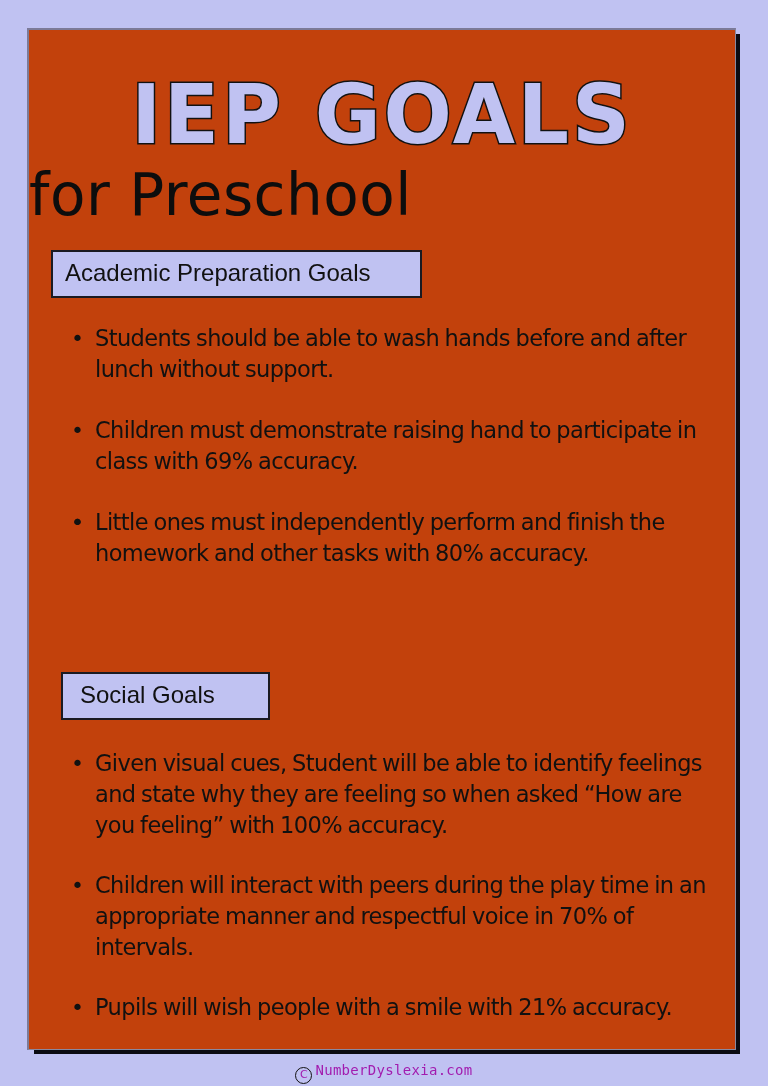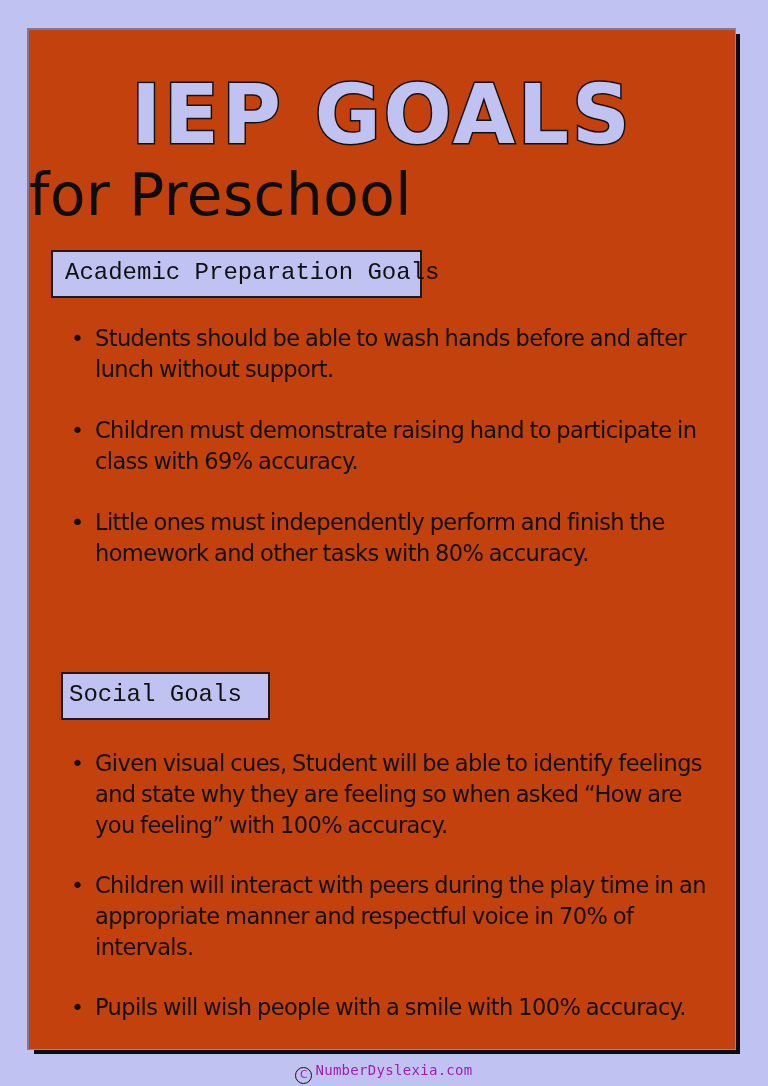--- a/index.html
+++ b/index.html
@@ -60,39 +60,39 @@
       font-size: 58px;
       line-height: 70px;
       color: #0d0d0d;
       letter-spacing: 0.5px;
     }
     .section-label {
       position: absolute;
       background: #c0c2f2;
       border: 2px solid #1a1a22;
       box-sizing: border-box;
-      font-family: Liberation Mono, monospace;
+      font-family: Liberation Sans, sans-serif;
       font-size: 24px;
       color: #111111;
       line-height: 42px;
       padding-left: 12px;
       white-space: nowrap;
     }
     .label-academic {
       left: 22px;
       top: 220px;
       width: 371px;
       height: 48px;
     }
     .label-social {
       left: 32px;
       top: 642px;
       width: 209px;
       height: 48px;
-      padding-left: 6px;
+      padding-left: 17px;
     }
     ul.goals {
       position: absolute;
       list-style: none;
       margin: 0;
       padding: 0;
       left: 40px;
       width: 650px;
     }
     ul.goals li {
@@ -179,21 +179,21 @@
     <li>
       <span class="bullet">•</span>
       <span>Given visual cues, Student will be able to identify feelings and state why they are feeling so when asked “How are you feeling” with 100% accuracy.</span>
     </li>
     <li>
       <span class="bullet">•</span>
       <span>Children will interact with peers during the play time in an appropriate manner and respectful voice in 70% of intervals.</span>
     </li>
     <li>
       <span class="bullet">•</span>
-      <span>Pupils will wish people with a smile with 100% accuracy.</span>
+      <span>Pupils will wish people with a smile with 21% accuracy.</span>
     </li>
   </ul>
 
 </div>
 
 <div class="footer">
   <span class="copyright-icon">C</span><span>NumberDyslexia.com</span>
 </div>
 
 </body></html>

